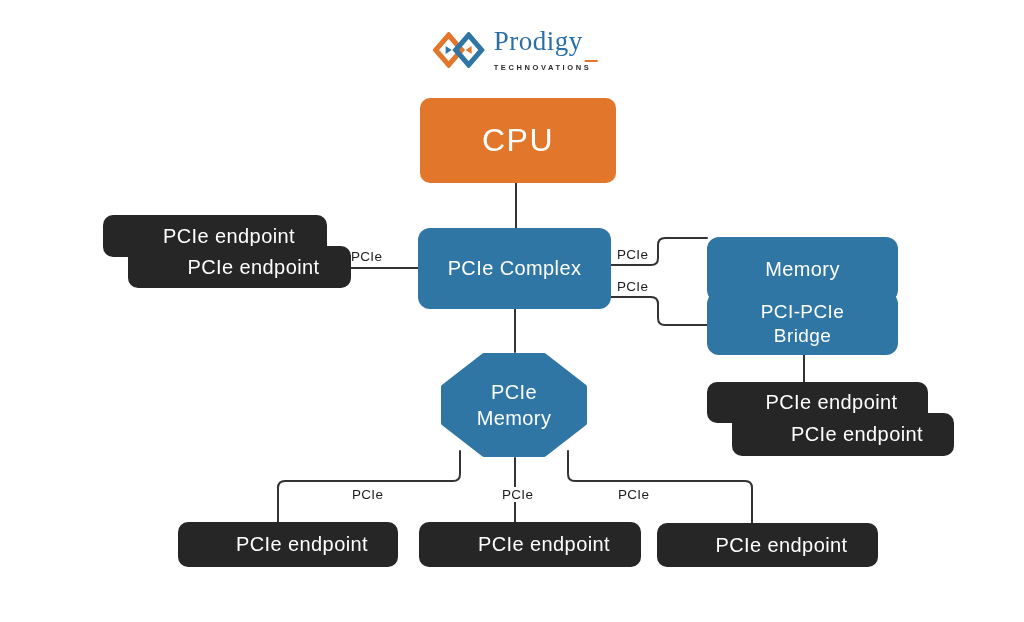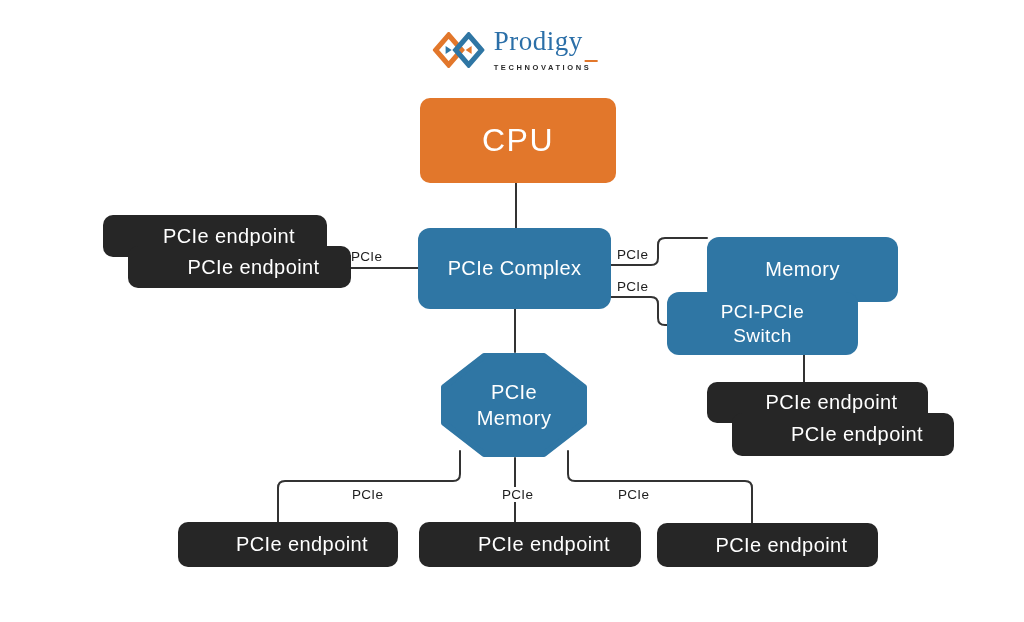--- a/index.html
+++ b/index.html
@@ -28,21 +28,21 @@
   
   .node{position:absolute;display:flex;align-items:center;justify-content:center;
         color:#fff;z-index:1;text-align:center;letter-spacing:.4px;}
   .blue{background:var(--blue);border-radius:12px;font-size:20px;}
   .dark{background:var(--dark);border-radius:10px;font-size:20px;padding-left:28px;}
 
   #cpu{left:420px;top:98px;width:196px;height:85px;background:var(--orange);
        border-radius:10px;font-size:32px;letter-spacing:1.5px;}
   #root{left:418px;top:228px;width:193px;height:81px;}
   #memory{left:707px;top:209px;width:191px;height:65px;margin-top:28px;}
-  #bridge{left:667px;top:292px;width:191px;height:63px;font-size:19px;line-height:1.25;}
+  #bridge{left:707px;top:292px;width:191px;height:63px;font-size:19px;line-height:1.25;}
 
   #ep-l1{left:103px;top:215px;width:196px;height:42px;z-index:1;}
   #ep-l2{left:128px;top:246px;width:195px;height:42px;z-index:2;}
   #ep-r1{left:707px;top:382px;width:193px;height:41px;z-index:1;}
   #ep-r2{left:732px;top:413px;width:194px;height:43px;z-index:2;}
   #ep-b1{left:178px;top:522px;width:192px;height:45px;}
   #ep-b2{left:419px;top:522px;width:194px;height:45px;}
   #ep-b3{left:657px;top:523px;width:193px;height:44px;}
 
   
@@ -93,21 +93,21 @@
     <path d="M515 458 V522"></path>
     <path d="M568 451 V474 Q568 481 575 481 H745 Q752 481 752 488 V523"></path>
   </svg>
 
   <div class="node" id="cpu">CPU</div>
   <div class="node blue" id="root">PCIe Complex</div>
   <div class="node blue" id="memory">Memory</div>
   <div class="node blue" id="bridge">
     <div>
       <div>PCI-PCIe</div>
-      <div>Switch</div>
+      <div>Bridge</div>
     </div>
   </div>
 
   <div class="switch-wrap">
     <svg width="148" height="106" viewBox="0 0 148 106">
       <polygon points="44,4 104,4 144,35 144,71 104,102 44,102 4,71 4,35"></polygon>
     </svg>
     <div class="switch-label">
       <div>PCIe</div>
       <div>Memory</div>

